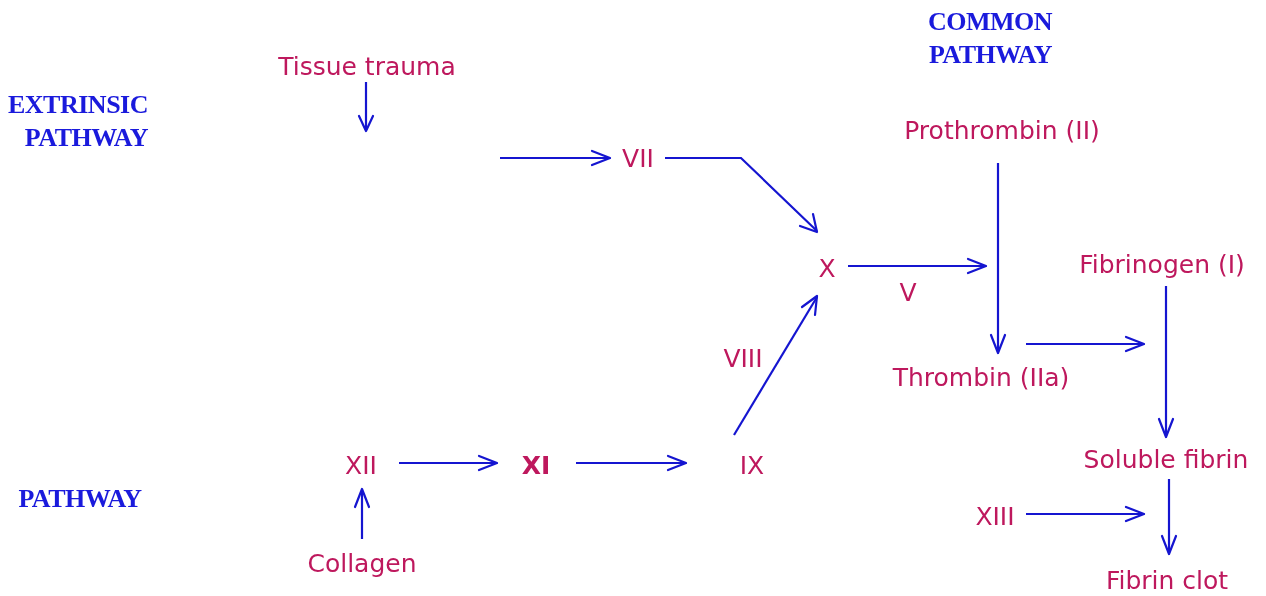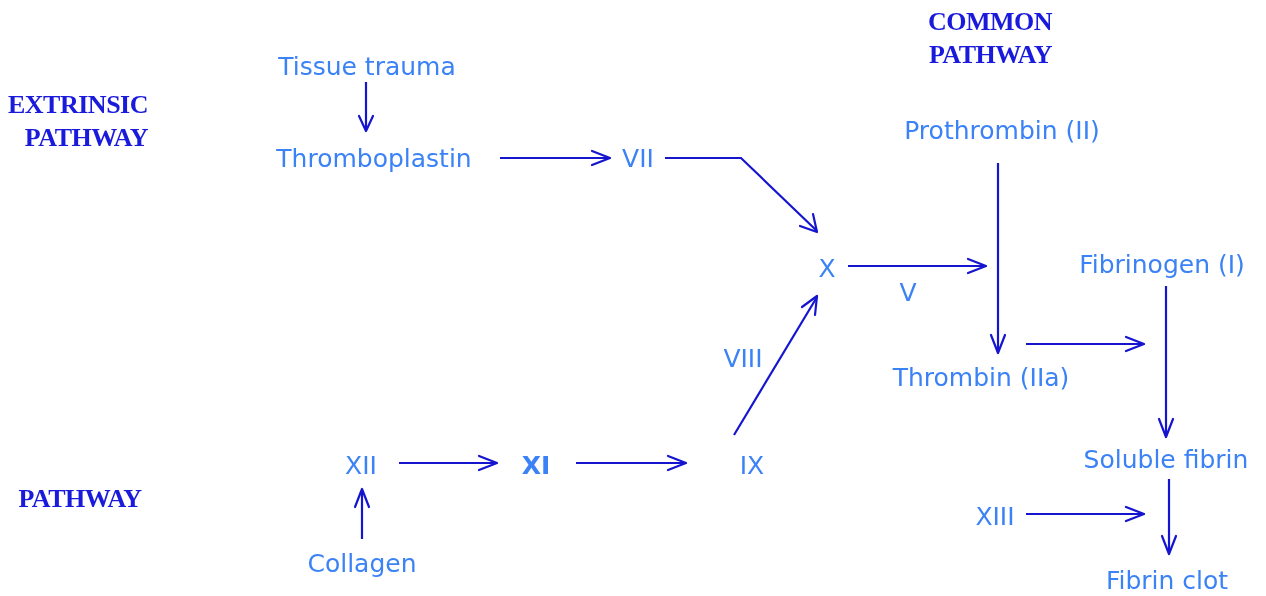--- a/index.html
+++ b/index.html
@@ -6,21 +6,21 @@
   #stage {
     position: relative;
     width: 1266px;
     height: 596px;
     overflow: hidden;
     background: #ffffff;
     font-family: "DejaVu Sans", sans-serif;
   }
   .lbl {
     position: absolute;
-    color: #3b82f6;
+    color: #be185d;
     font-family: "DejaVu Sans", sans-serif;
     font-size: 25px;
     white-space: nowrap;
     line-height: 1;
     transform: translate(-50%, -50%);
   }
   .pathway {
     position: absolute;
     color: #1a1adc;
     font-family: Liberation Serif, serif;
@@ -115,21 +115,20 @@
   </div>
   <div class="pathway" style="left:80px; top:499px;">
     <div>PATHWAY</div>
   </div>
   <div class="pathway" style="left:990px; top:38px;">
     <div>COMMON</div>
     <div>PATHWAY</div>
   </div>
 
   <div class="lbl" style="left:367px; top:66px;">Tissue trauma</div>
-  <div class="lbl" style="left:374px; top:158px;">Thromboplastin</div>
   <div class="lbl" style="left:638px; top:158px;">VII</div>
   <div class="lbl" style="left:827px; top:268px;">X</div>
   <div class="lbl" style="left:908px; top:292px;">V</div>
   <div class="lbl" style="left:743px; top:358px;">VIII</div>
 
   <div class="lbl" style="left:361px; top:465px;">XII</div>
   <div class="lbl" style="left:536px; top:465px;font-weight:bold;">XI</div>
   <div class="lbl" style="left:752px; top:465px;">IX</div>
   <div class="lbl" style="left:362px; top:563px;">Collagen</div>
 

